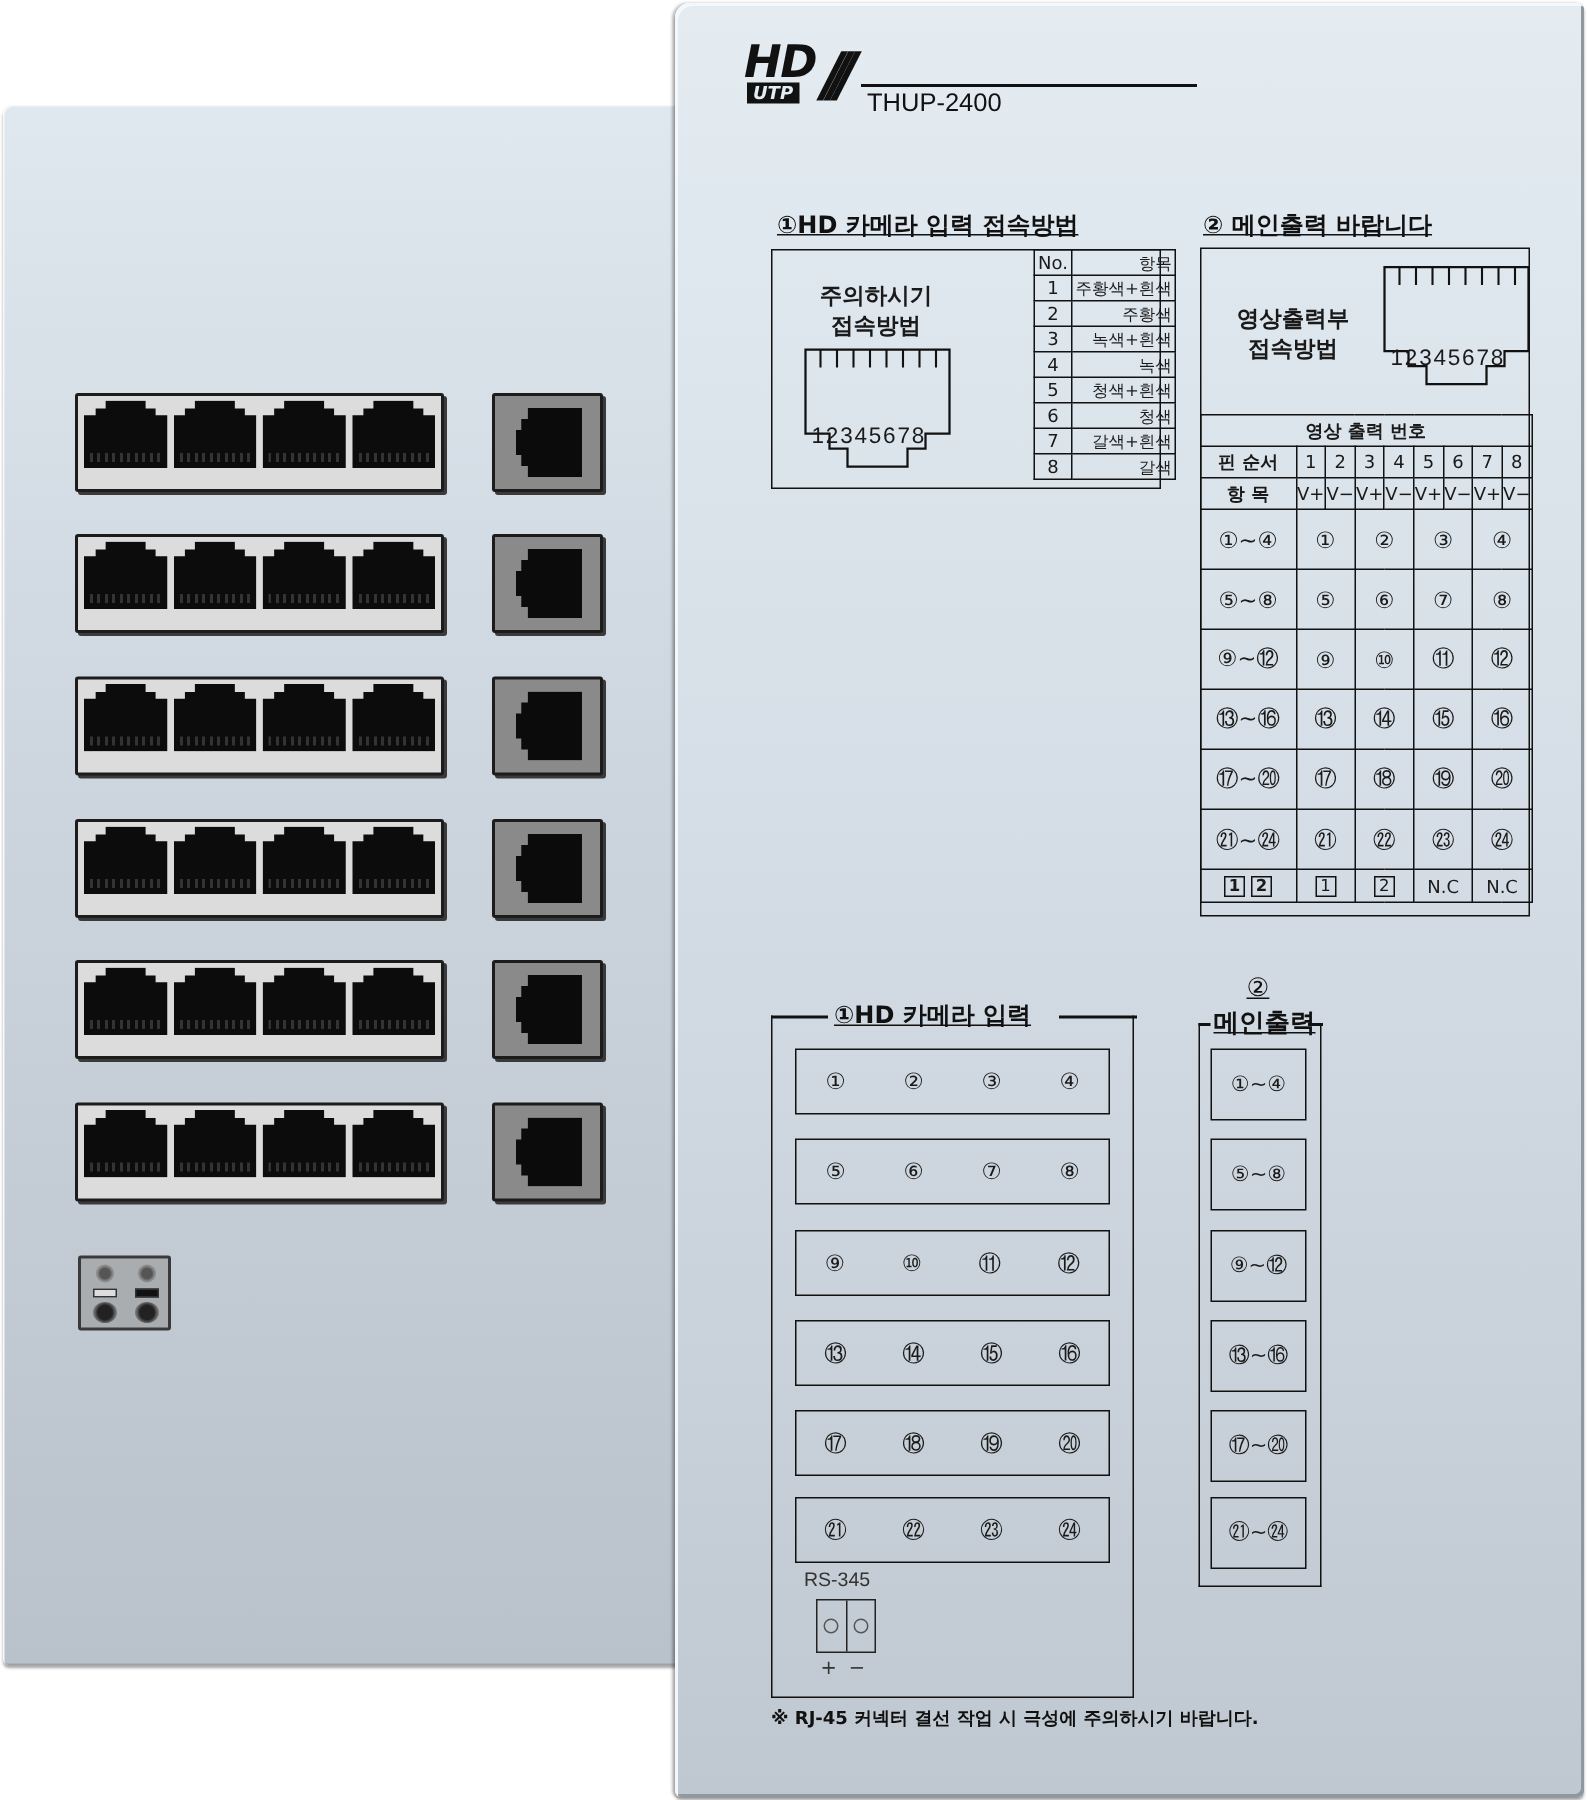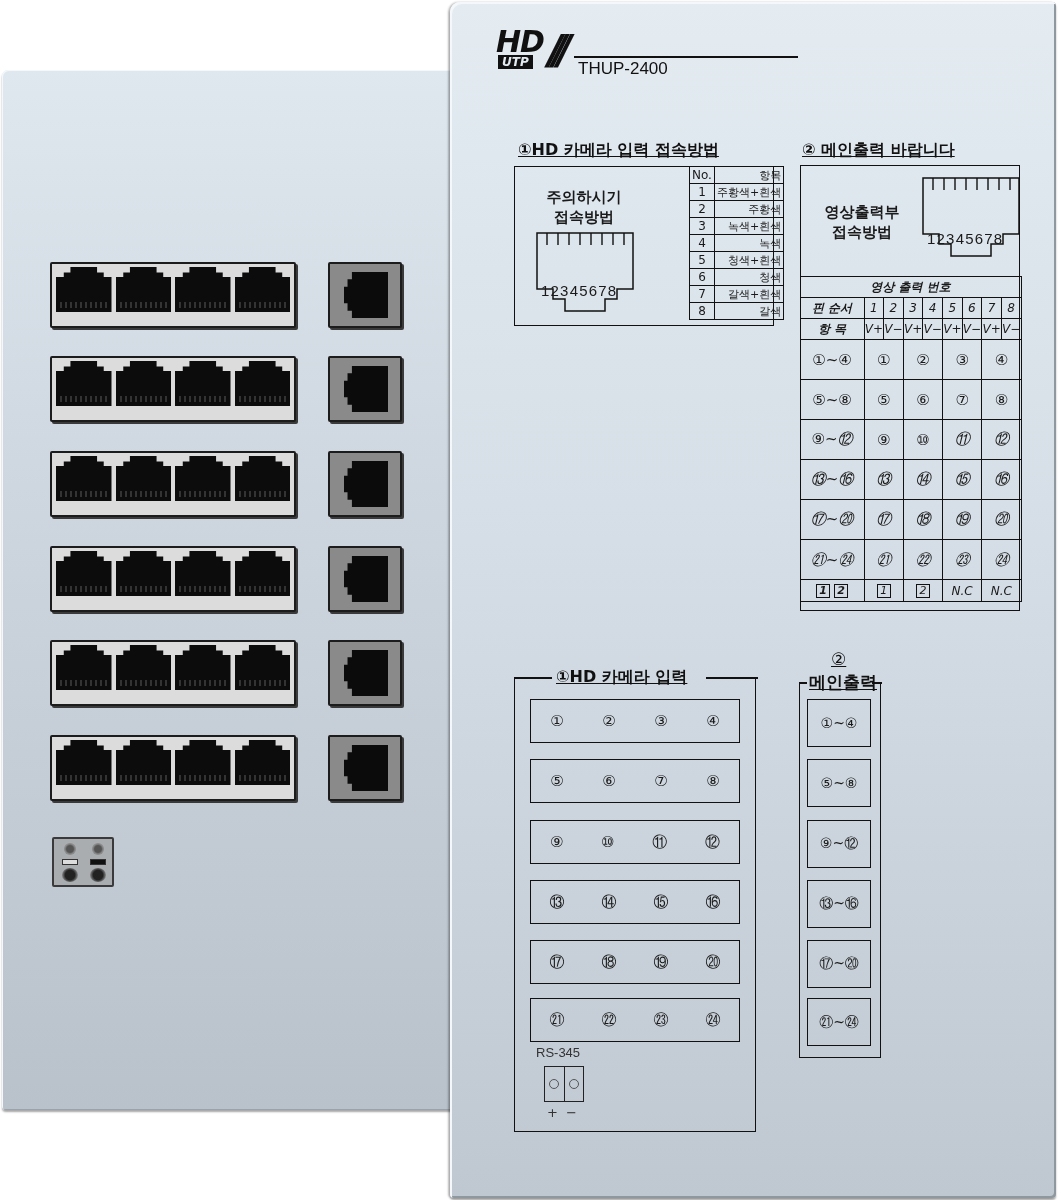--- a/index.html
+++ b/index.html
@@ -72,21 +72,21 @@
   .jack-drawing svg { display: block; }
   .jack-nums { position: absolute; font: 15px/18px "Liberation Sans", sans-serif; letter-spacing: 1.2px; margin-top: 30px; }
   .pin-table { position: absolute; left: 138px; top: -1px; border-collapse: collapse; margin-left: 36px; }
   .pin-table td { border: 1.5px solid #111; font-size: 11px; line-height: 15px; height: 17px; text-align: center; padding: 0 2px; white-space: nowrap; }
   .pin-table td.no { width: 21px; font-size: 12px; }
   .pin-table td.color { width: 98px; text-align: right; }
 
   
   .out-box { left: 350px; top: 163px; width: 220px; height: 446px; }
   .out-label { position: absolute; left: 6px; top: 36px; width: 110px; text-align: center; font: 700 15px/20px "DejaVu Sans", sans-serif; }
-  .out-table { position: absolute; left: -1.5px; top: 110px; border-collapse: collapse; width: 222px; font-style: italic; }
+  .out-table { position: absolute; left: -1.5px; top: 110px; border-collapse: collapse; width: 222px; }
   .out-table td { border: 1.5px solid #111; text-align: center; font-size: 12px; height: 21px; padding: 0; white-space: nowrap; }
   .out-table td.caption { font-weight: 700; font-size: 12px; height: 21px; }
   .out-table td.rowhead { width: 64px; font-weight: 700; font-size: 12px; }
   .out-table tr.map td { height: 40px; font-size: 15px; }
   .out-table tr.map td.rowhead { font-weight: 400; font-size: 15px; }
   .out-table tr.foot td { height: 22px; font-size: 12px; }
   .sq { display: inline-block; border: 1.2px solid #111; width: 14px; height: 14px; line-height: 12px; font-size: 11px; margin: 0 2px; }
 
   
   .cam-frame { left: 64px; top: 675px; width: 242px; height: 455px; border-top: none; }
@@ -429,13 +429,14 @@
   <div class="box main-frame"></div>
   <div id="main-cells">
       <div class="main-cell" style="top: 697px;">①~④</div>
       <div class="main-cell" style="top: 757px;">⑤~⑧</div>
       <div class="main-cell" style="top: 818px;">⑨~⑫</div>
       <div class="main-cell" style="top: 878px;">⑬~⑯</div>
       <div class="main-cell" style="top: 938px;">⑰~⑳</div>
       <div class="main-cell" style="top: 996px;">㉑~㉔</div>
     </div>
 
+  <div class="notice">※ RJ-45 커넥터 결선 작업 시 극성에 주의하시기 바랍니다.</div>
 </div>
 
 </body></html>

